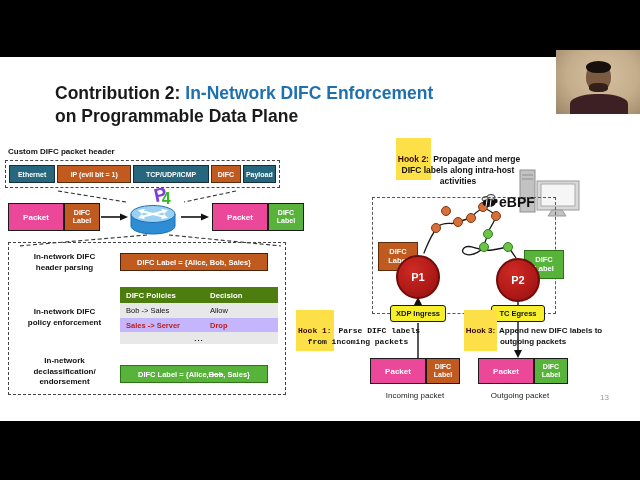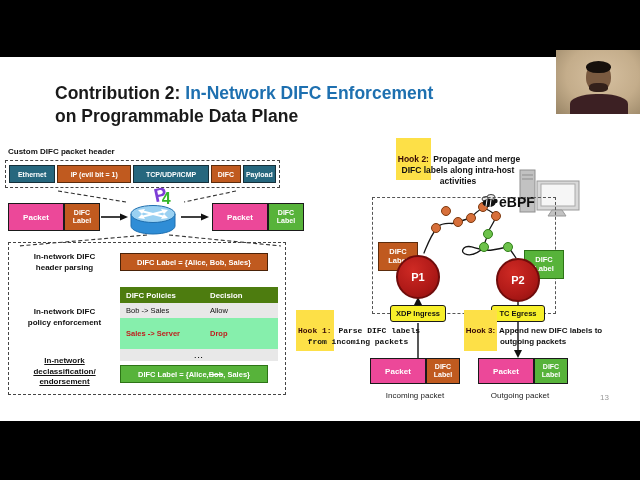--- a/index.html
+++ b/index.html
@@ -43,35 +43,35 @@
   
   .p4{left:154px;top:184px;font-weight:800;}
   .p4 .pp{display:inline-block;color:#7d3ed6;font-size:19px;transform:rotate(-12deg);}
   .p4 .p4f{display:inline-block;color:#36b629;font-size:16px;margin-left:-5px;transform:translateY(3px);}
 
   
   .pipe-box{left:8px;top:242px;width:278px;height:153px;border:1.5px dashed #444;box-sizing:border-box;}
   .stage-label{font-size:8px;font-weight:700;text-align:center;white-space:pre-line;line-height:10.5px;}
   .lab1{left:12px;top:252px;width:105px;}
   .lab2{left:12px;top:307px;width:105px;}
-  .lab3{left:12px;top:356px;width:105px;text-decoration:underline;}
+  .lab3{left:12px;top:356px;width:105px;}
   .tagbox{height:18px;display:flex;align-items:center;justify-content:center;color:#fff;
           font-size:7.5px;font-weight:700;box-sizing:border-box;}
   .parse-box{left:120px;top:253px;width:148px;background:#c05a1f;border:1.5px solid #4a2208;}
   .endorse-box{left:120px;top:365px;width:148px;background:#57b33a;border:1.5px solid #2d7416;}
   .st{text-decoration:line-through;font-weight:800;text-align:right;}
 
   
   .ptable{left:120px;top:287px;width:158px;font-size:7.5px;}
   .prow{display:flex;}
   .pc{box-sizing:border-box;padding:0 0 0 6px;display:flex;align-items:center;}
   .c1{width:84px;}.c2{width:74px;}
   .phead{height:16px;background:#4d7c0f;color:#fff;font-weight:700;font-size:7.8px;}
   .r1{height:15px;background:#e8e8e8;}
-  .r2{height:31px;background:#86efac;}
+  .r2{height:14px;background:#c4b5fd;}
   .red{color:#bf1d1d;font-weight:700;}
   .rell{height:12px;background:#e8e8e8;}
   .full{width:158px;justify-content:center;padding:0;font-weight:700;letter-spacing:1px;}
 
   
   .hook{font-size:8px;font-weight:700;text-align:center;line-height:11px;}
   .hook .tag{background:#fde047;color:#380b06;padding:16px 2px;}
   .hook2{left:390px;top:154px;width:136px;font-size:8.5px;}
   .hook1{left:294px;top:325px;width:128px;font-family:Liberation Mono, monospace;}
   .hook3{left:458px;top:325px;width:150px;}

